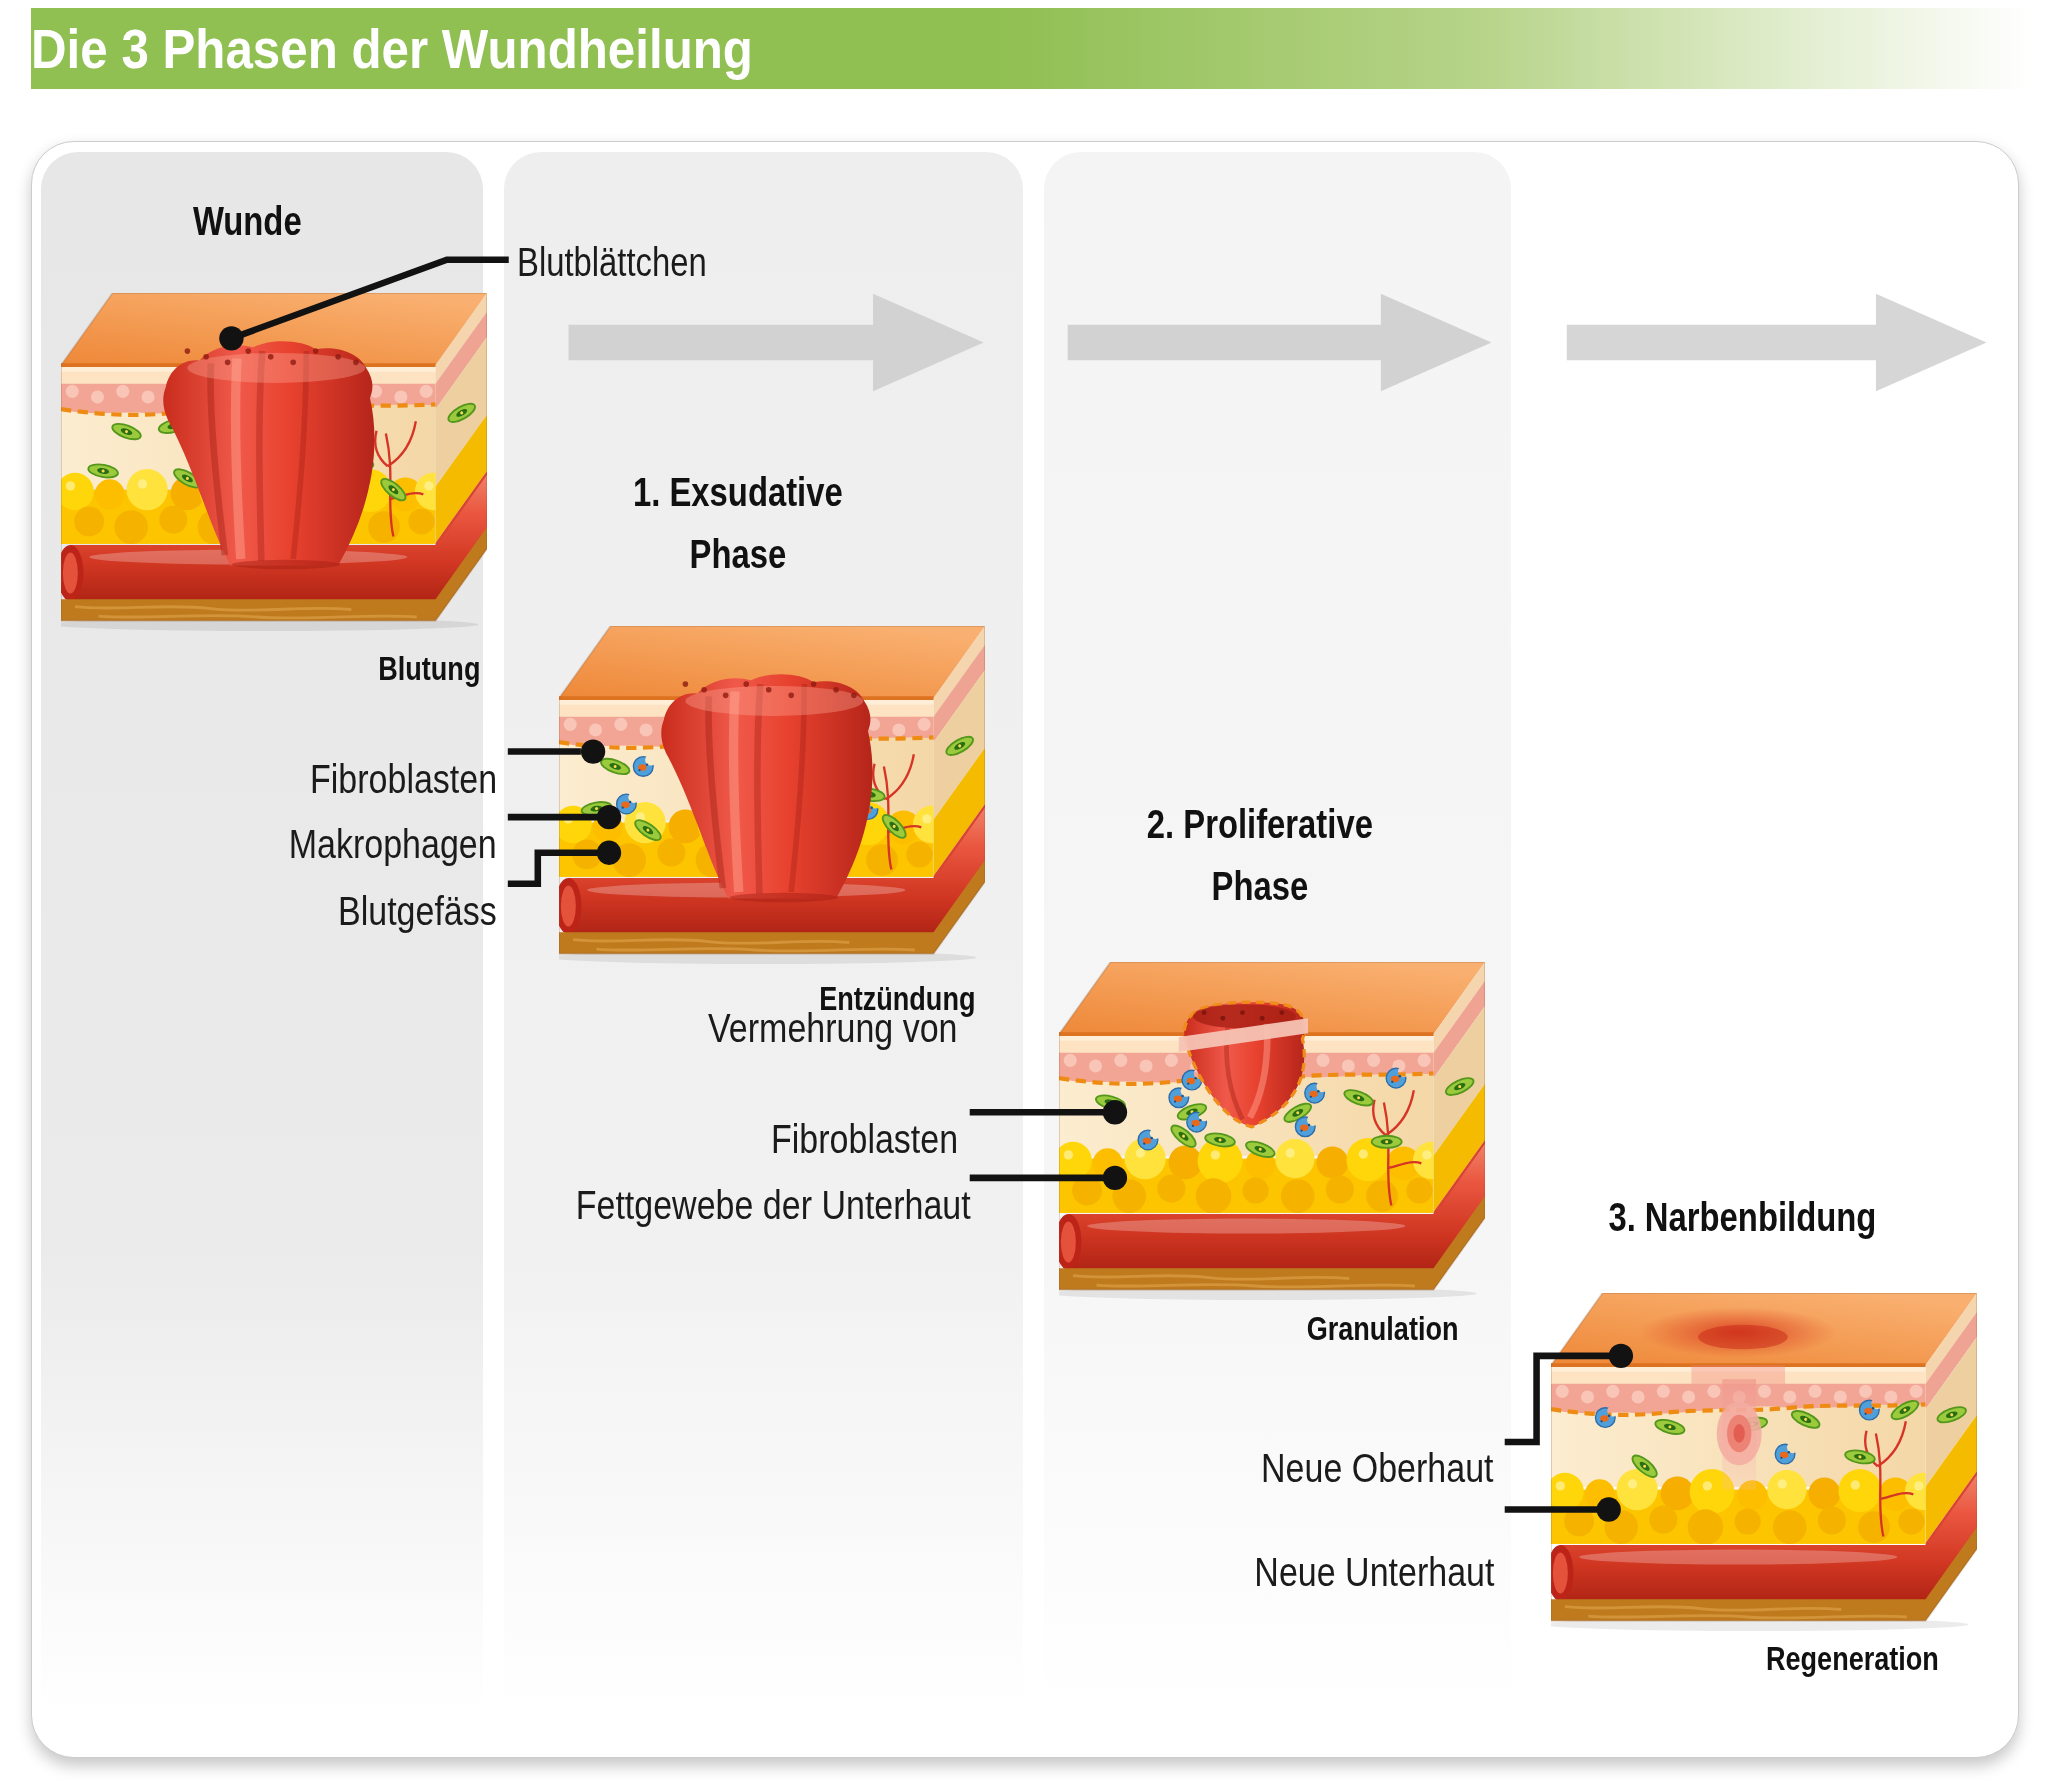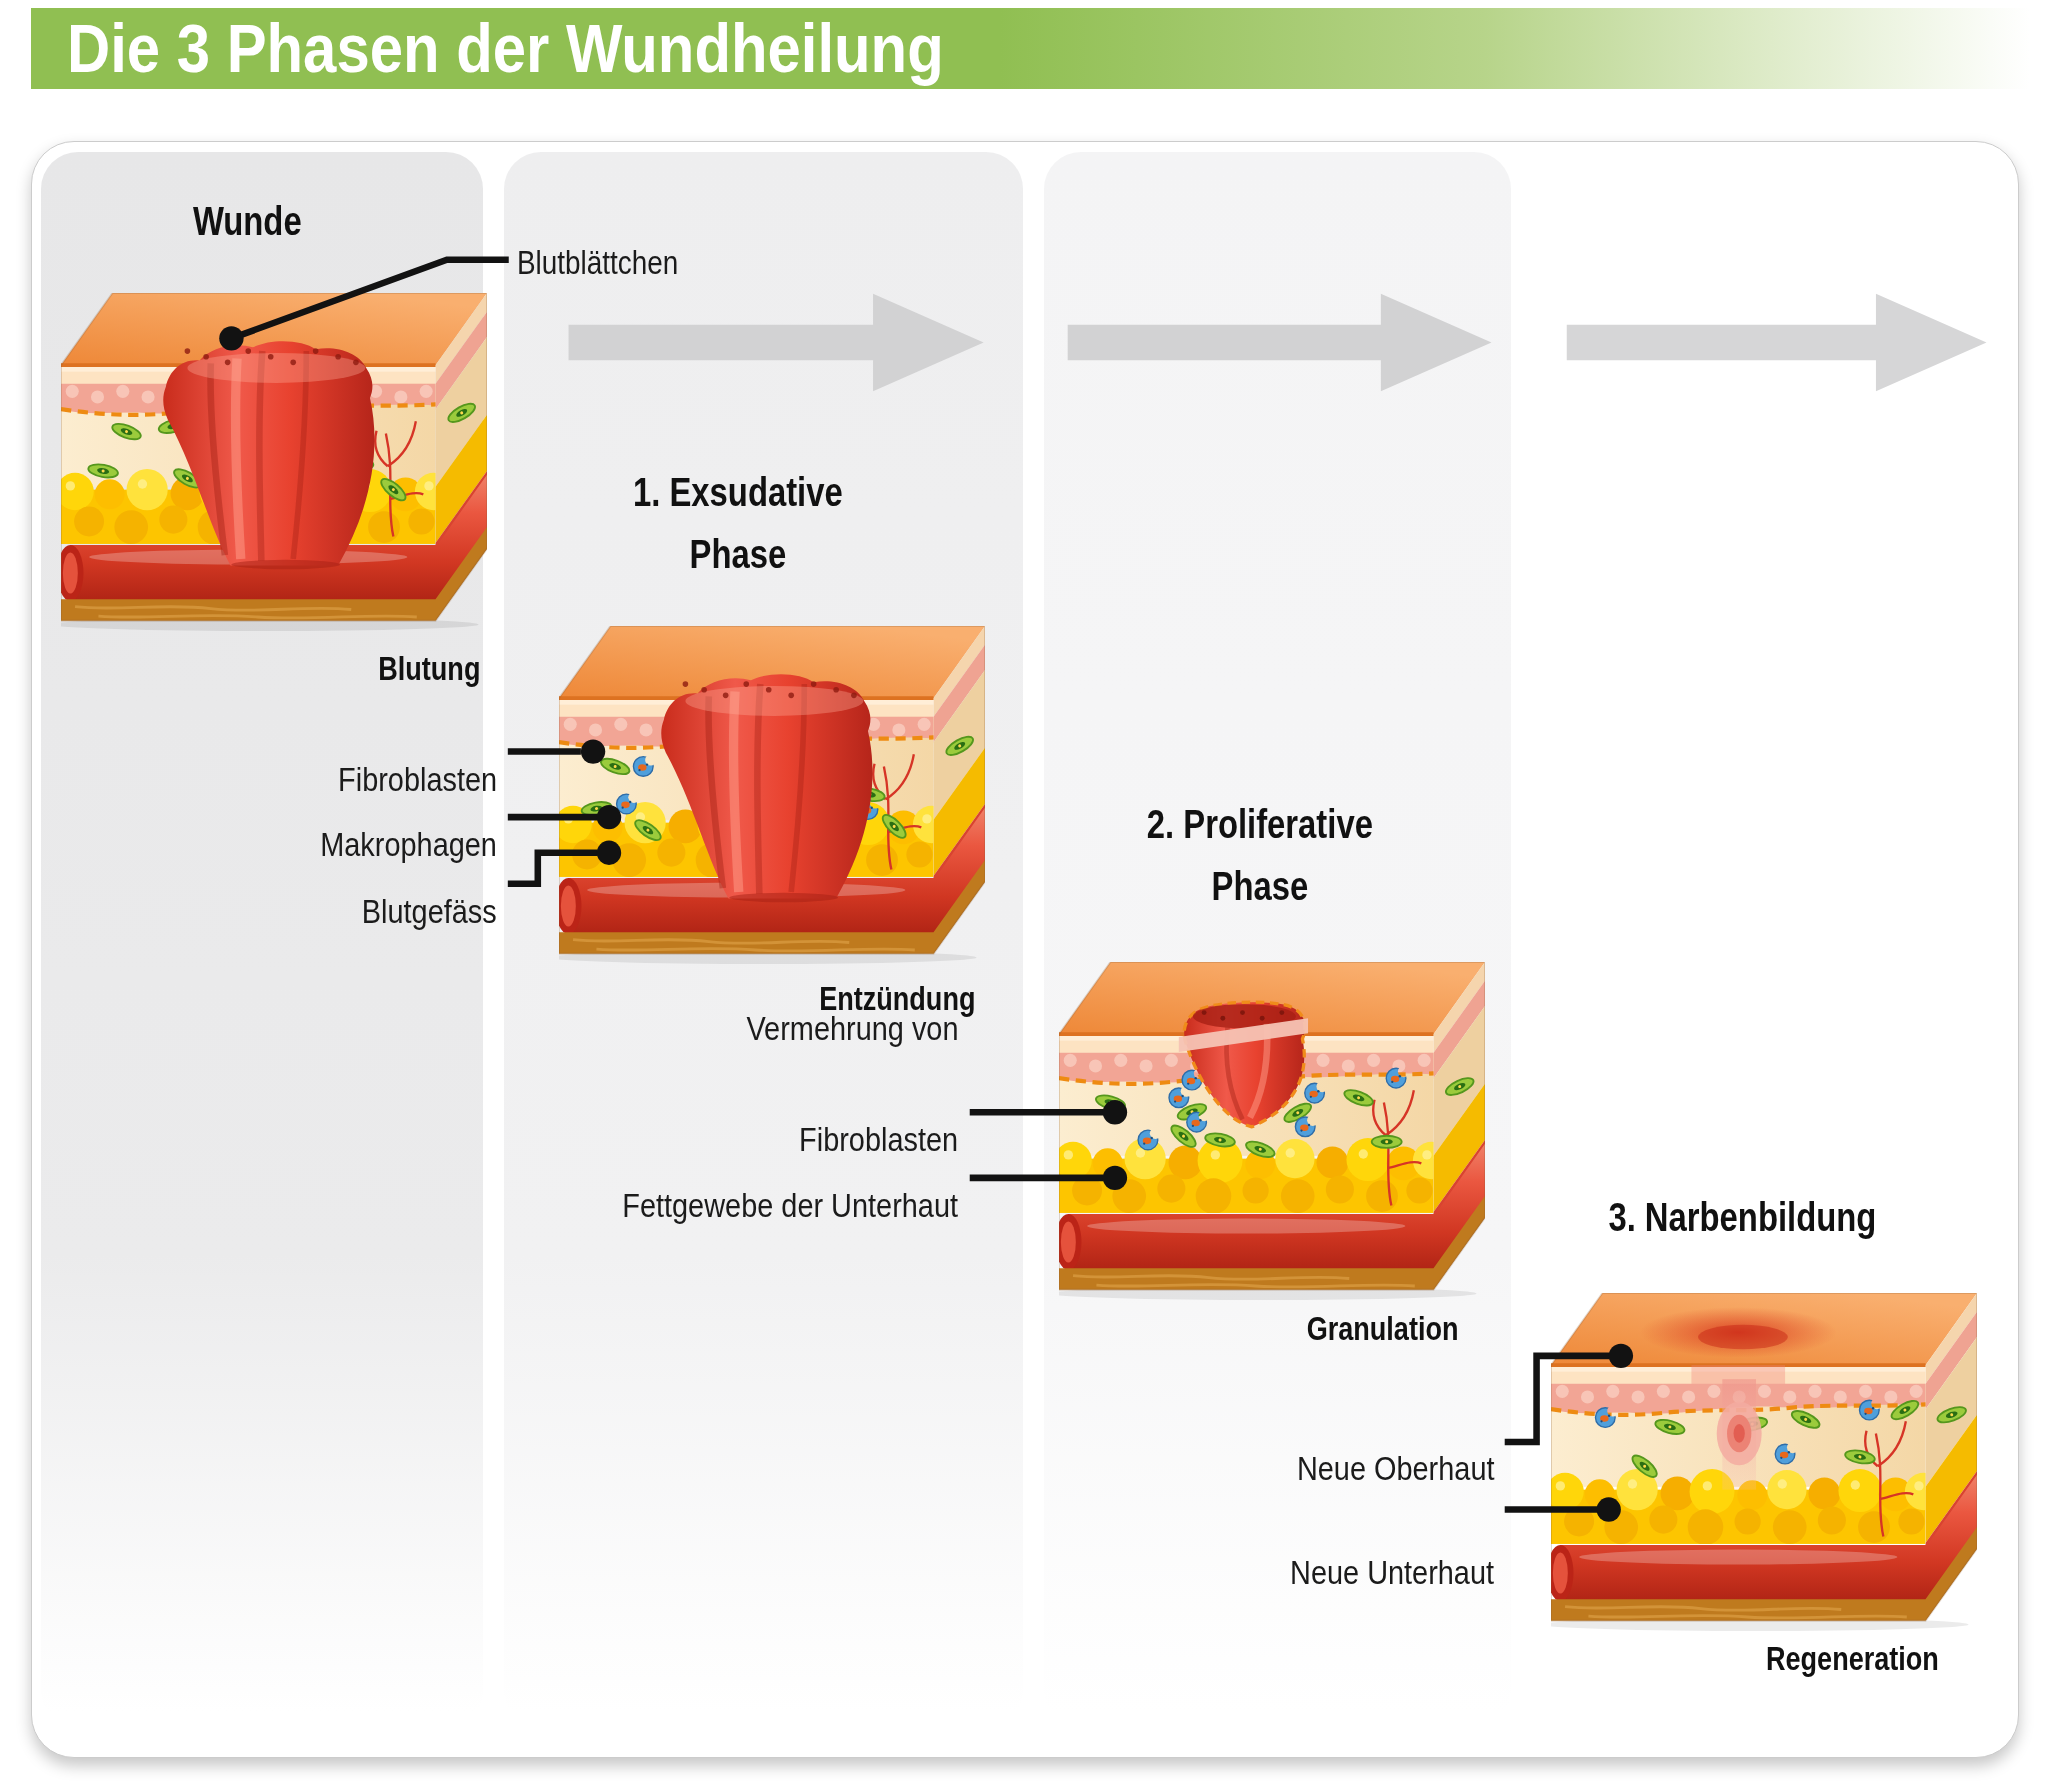--- a/index.html
+++ b/index.html
@@ -2,33 +2,33 @@
 <html style="font-size:15px"><head>
 <meta charset="utf-8">
 <style>
   html,body{margin:0;padding:0;background:#ffffff;}
   .page{position:relative;width:2050px;height:1787px;background:#ffffff;overflow:hidden;
         font-family:"Liberation Sans", sans-serif;color:#161616;}
   
   .header-bar{position:absolute;left:31px;top:7.5px;width:2019px;height:81px;
     background:linear-gradient(90deg,#90bf52 0%,#90bf52 48%,#b7d48a 72%,#e3eed1 88%,#ffffff 99%);
     display:flex;align-items:center;}
-  .header-title{font-size:68px;font-weight:bold;color:#ffffff;padding-left:36px;white-space:nowrap;}
+  .header-title{font-size:56px;font-weight:bold;color:#ffffff;white-space:nowrap;}
   
   .panel{position:absolute;left:31px;top:141px;width:1986px;height:1615px;background:#ffffff;
     border:1.9px solid #cccccc;border-radius:43px;box-shadow:0 7.5px 15px rgba(0,0,0,.22);}
   .col{position:absolute;top:152px;height:1576px;border-radius:37px;}
   .col1{left:41px;width:442px;background:linear-gradient(180deg,#e7e7e8 0%,#ebebec 70%,rgba(235,235,236,0) 99%);}
   .col2{left:504px;width:519px;background:linear-gradient(180deg,#eeeeef 0%,#f1f1f2 70%,rgba(241,241,242,0) 99%);}
   .col3{left:1044px;width:467px;background:linear-gradient(180deg,#f4f4f5 0%,#f6f6f7 70%,rgba(246,246,247,0) 99%);}
   
   .t{position:absolute;white-space:nowrap;}
   .stage-title{font-weight:bold;font-size:40px;line-height:62px;text-align:center;color:#111;}
   .caption{font-weight:bold;font-size:33px;text-align:right;color:#111;}
-  .lbl{font-size:34px;line-height:43px;color:#1b1b1b;}
+  .lbl{font-size:40px;line-height:43px;color:#1b1b1b;}
   .right{text-align:right;margin-top:27px;}
   .cond{display:inline-block;transform:scaleX(.82);transform-origin:50% 50%;}
   .cond-l{display:inline-block;transform:scaleX(.82);transform-origin:0 50%;}
   .cond-r{display:inline-block;transform:scaleX(.85);transform-origin:100% 50%;}
   .cond-h{display:inline-block;transform:scaleX(.88);transform-origin:0 50%;}
   .blockw{display:block;}
   .illu{position:absolute;width:426px;height:339px;}
   .illu svg{display:block;}
   .arrow{position:absolute;top:289px;}
   .overlay{position:absolute;left:0;top:0;pointer-events:none;}

